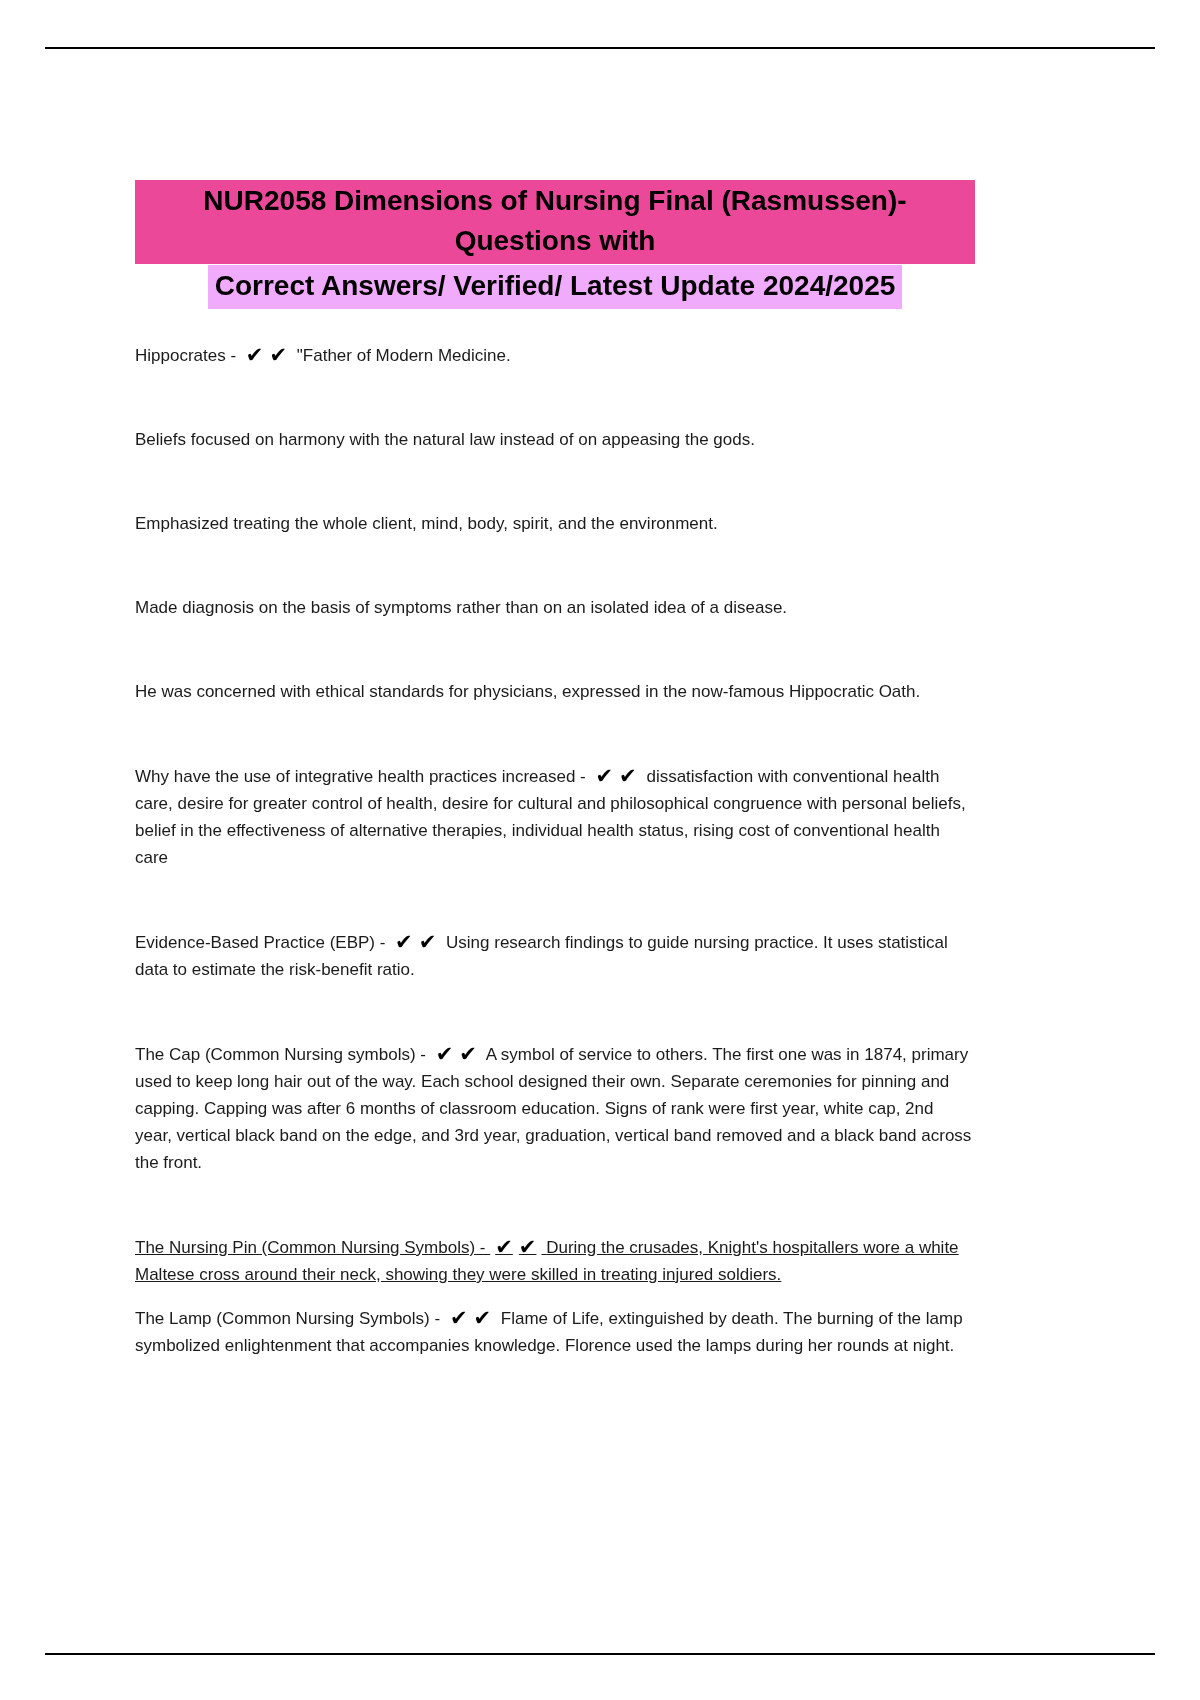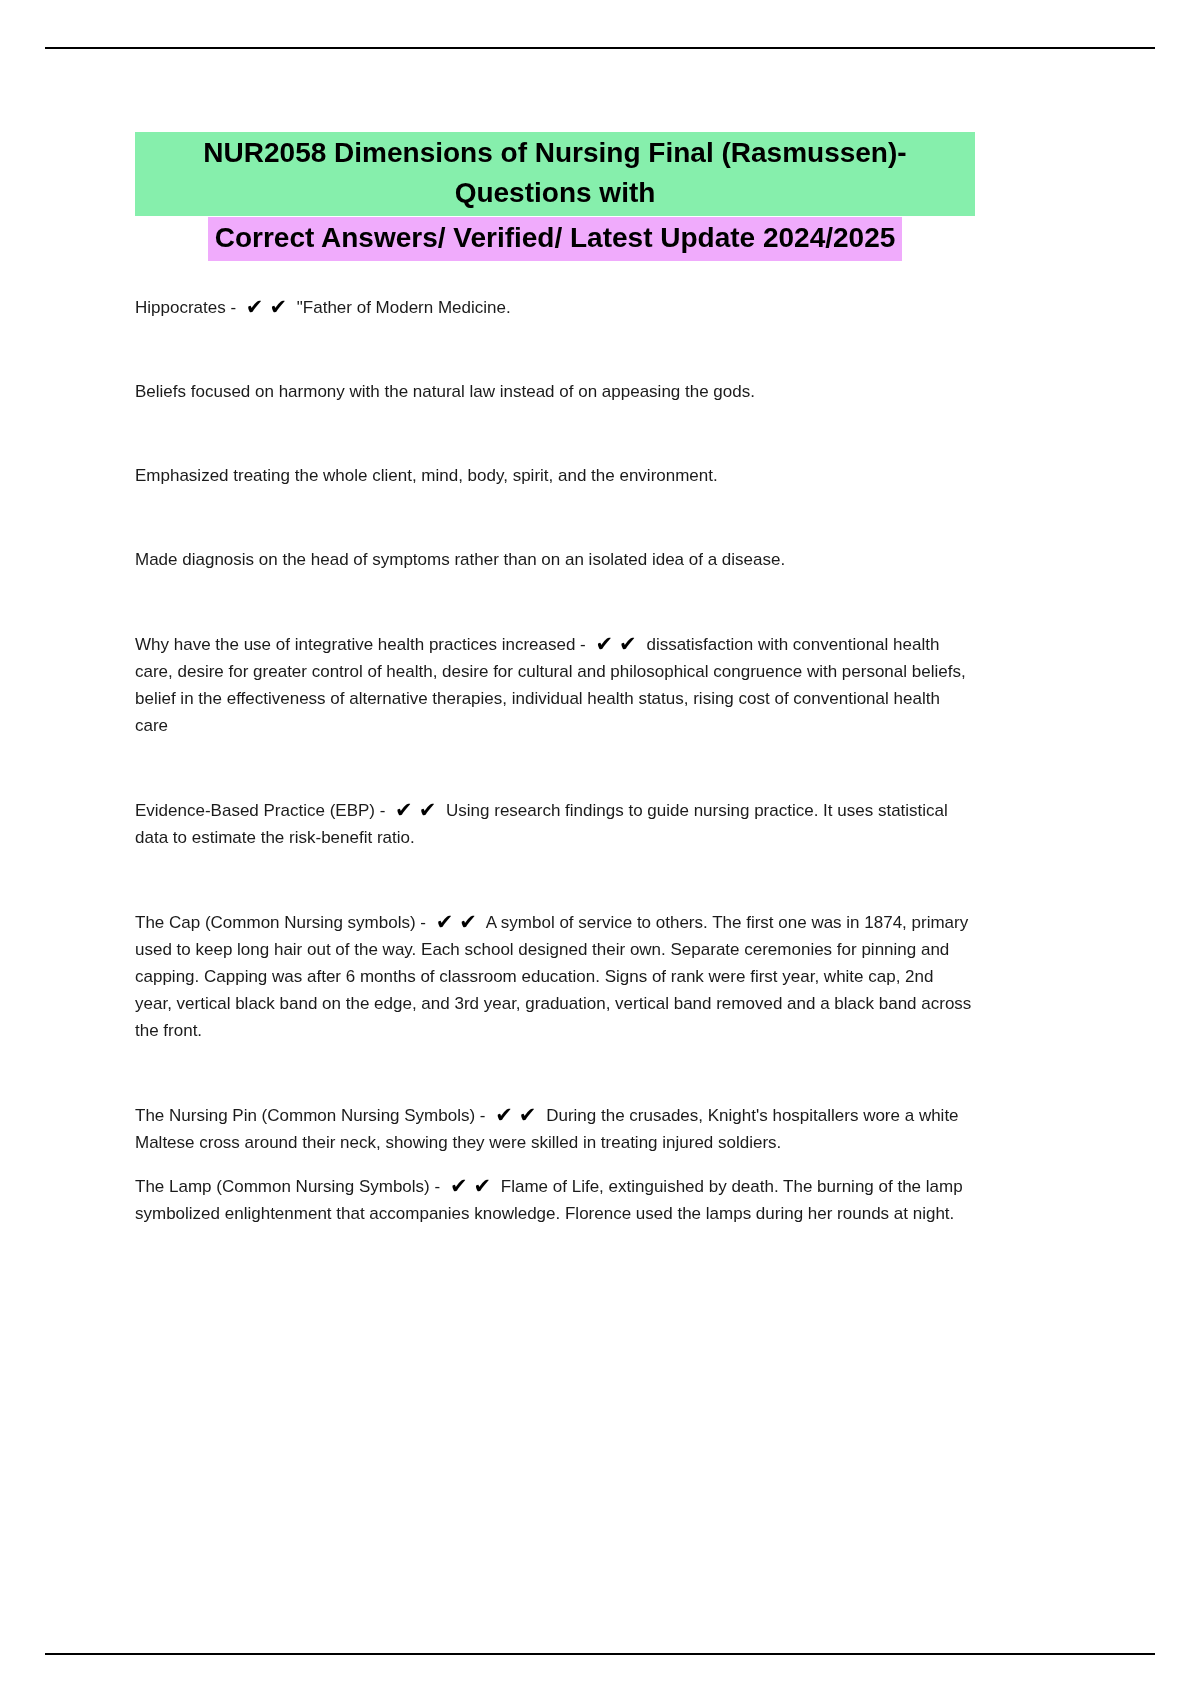--- a/index.html
+++ b/index.html
@@ -46,52 +46,53 @@
     display: inline-block;
     padding: 1px 7px 3px 7px;
   }
 
   .para {
     font-size: 17px;
     line-height: 27px;
     margin: 0 0 57px 0;
     text-align: left;
   }
-  .para.tight { margin-bottom: 16px; }
+  .para.tight { margin-bottom: 16px; text-decoration: underline; }
 
   .check {
     font-size: 21px;
     font-weight: 700;
     color: #000000;
     margin: 0 3px;
     vertical-align: -1px;
   }
   .checks-wrap { white-space: nowrap; margin: 0 2px; }
 </style>
 </head>
 <body>
 
 <div class="page">
   <div class="rule top"></div>
 
   <div class="content">
     <h1 class="title">
       <span class="title-line">
-        <span class="hl" style="background: #86efac;">NUR2058 Dimensions of Nursing Final (Rasmussen)-Questions with</span>
+        <span class="hl" style="background: #ec4899; margin-top: 48px;">NUR2058 Dimensions of Nursing Final (Rasmussen)-Questions with</span>
       </span>
       <span class="title-line">
         <span class="hl" style="background: #f0abfc;">Correct Answers/ Verified/ Latest Update 2024/2025</span>
       </span>
     </h1>
 
     <div id="paragraphs">
         <div class="para"><span>Hippocrates - </span><span class="checks-wrap"><span class="check">✔</span><span class="check">✔</span></span> <span>"Father of Modern Medicine.</span></div>
         <div class="para"><span>Beliefs focused on harmony with the natural law instead of on appeasing the gods.</span></div>
         <div class="para"><span>Emphasized treating the whole client, mind, body, spirit, and the environment.</span></div>
-        <div class="para"><span>Made diagnosis on the head of symptoms rather than on an isolated idea of a disease.</span></div>
+        <div class="para"><span>Made diagnosis on the basis of symptoms rather than on an isolated idea of a disease.</span></div>
+        <div class="para"><span>He was concerned with ethical standards for physicians, expressed in the now-famous Hippocratic Oath.</span></div>
         <div class="para"><span>Why have the use of integrative health practices increased - </span><span class="checks-wrap"><span class="check">✔</span><span class="check">✔</span></span> <span>dissatisfaction with conventional health care, desire for greater control of health, desire for cultural and philosophical congruence with personal beliefs, belief in the effectiveness of alternative therapies, individual health status, rising cost of conventional health care</span></div>
         <div class="para"><span>Evidence-Based Practice (EBP) - </span><span class="checks-wrap"><span class="check">✔</span><span class="check">✔</span></span> <span>Using research findings to guide nursing practice. It uses statistical data to estimate the risk-benefit ratio.</span></div>
         <div class="para"><span>The Cap (Common Nursing symbols) - </span><span class="checks-wrap"><span class="check">✔</span><span class="check">✔</span></span> <span>A symbol of service to others. The first one was in 1874, primary used to keep long hair out of the way. Each school designed their own. Separate ceremonies for pinning and capping. Capping was after 6 months of classroom education. Signs of rank were first year, white cap, 2nd year, vertical black band on the edge, and 3rd year, graduation, vertical band removed and a black band across the front.</span></div>
         <div class="para tight"><span>The Nursing Pin (Common Nursing Symbols) - </span><span class="checks-wrap"><span class="check">✔</span><span class="check">✔</span></span> <span>During the crusades, Knight's hospitallers wore a white Maltese cross around their neck, showing they were skilled in treating injured soldiers.</span></div>
         <div class="para"><span>The Lamp (Common Nursing Symbols) - </span><span class="checks-wrap"><span class="check">✔</span><span class="check">✔</span></span> <span>Flame of Life, extinguished by death. The burning of the lamp symbolized enlightenment that accompanies knowledge. Florence used the lamps during her rounds at night.</span></div>
       </div>
   </div>
 
   <div class="rule bottom"></div>
 </div>

